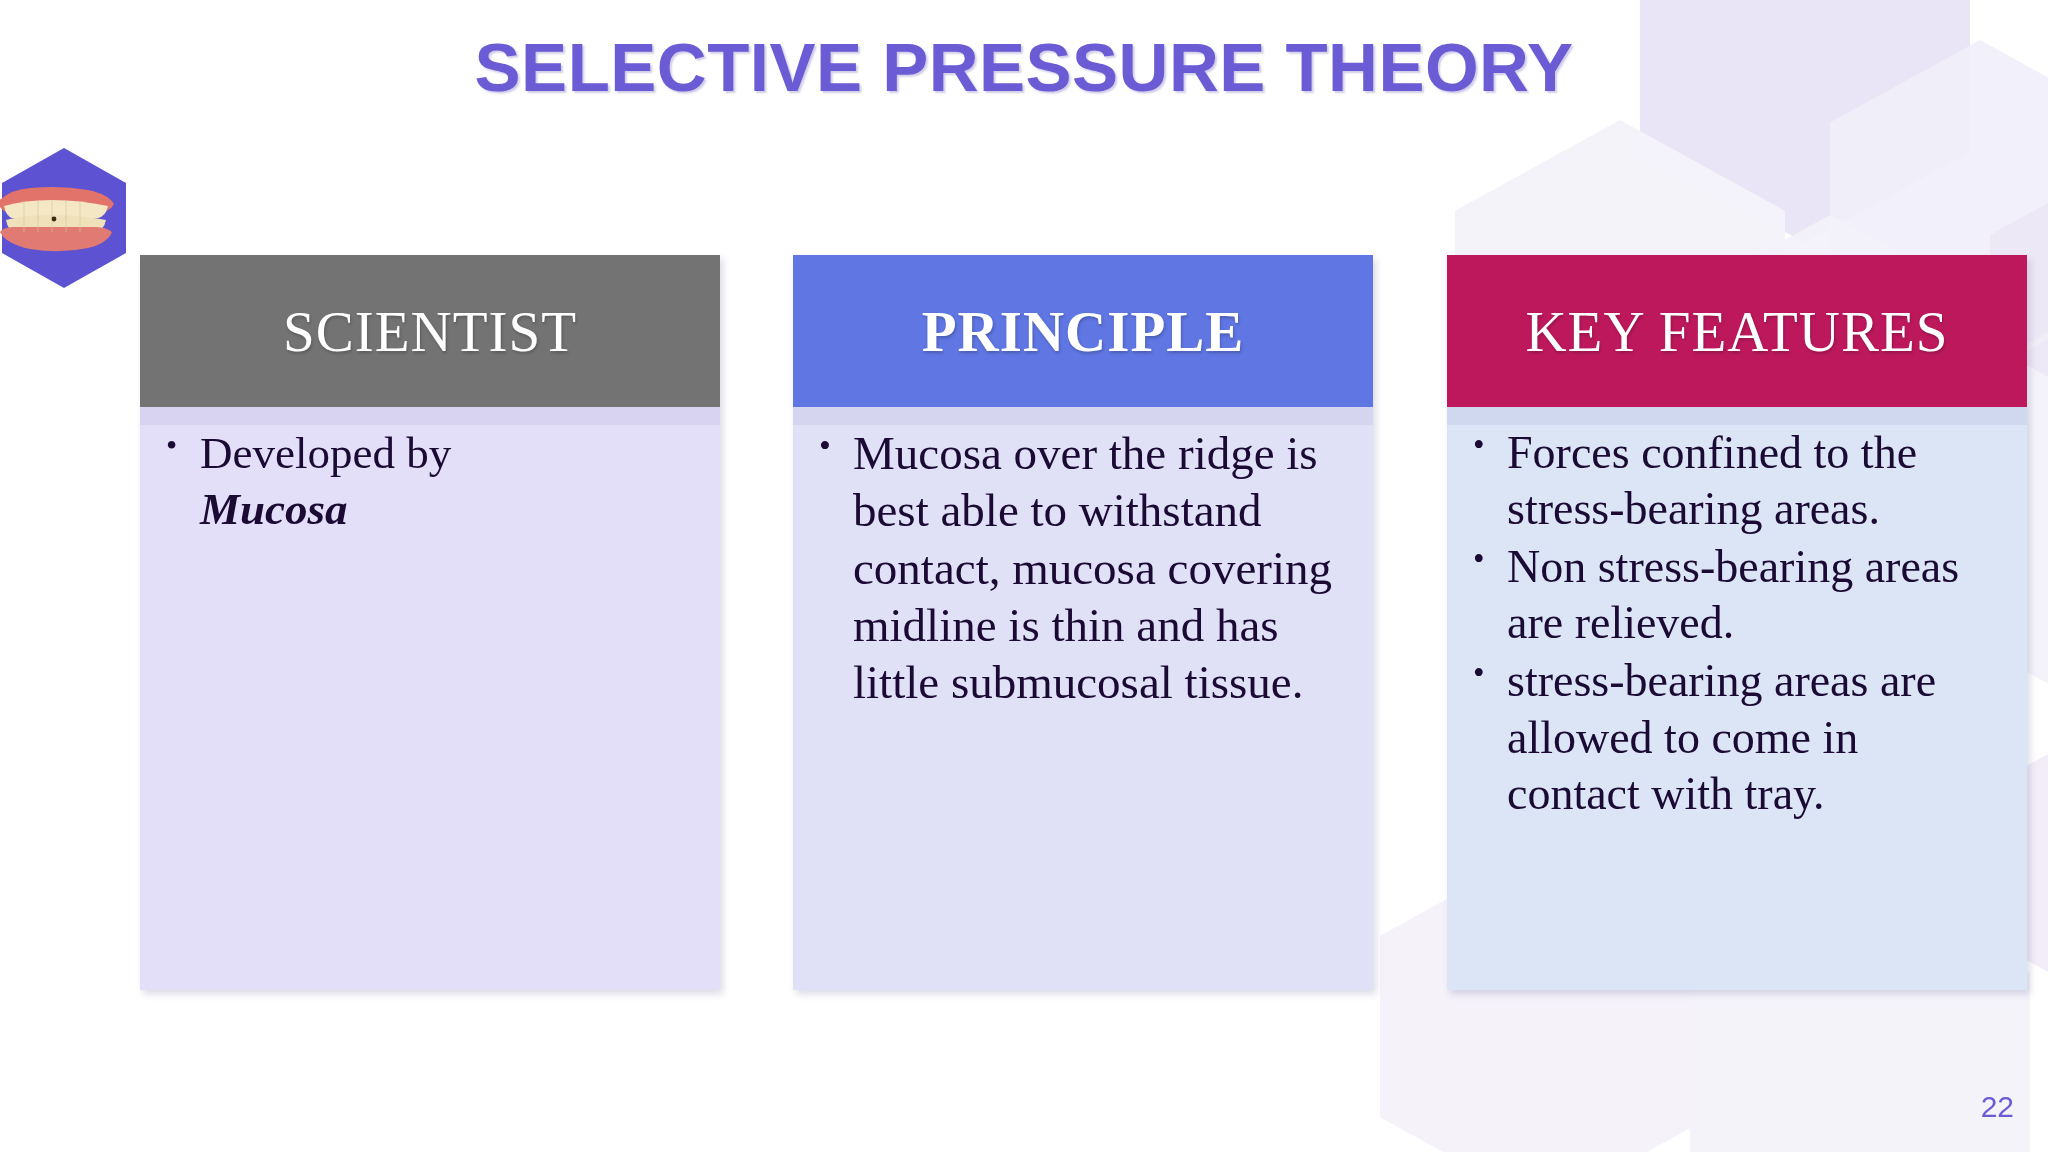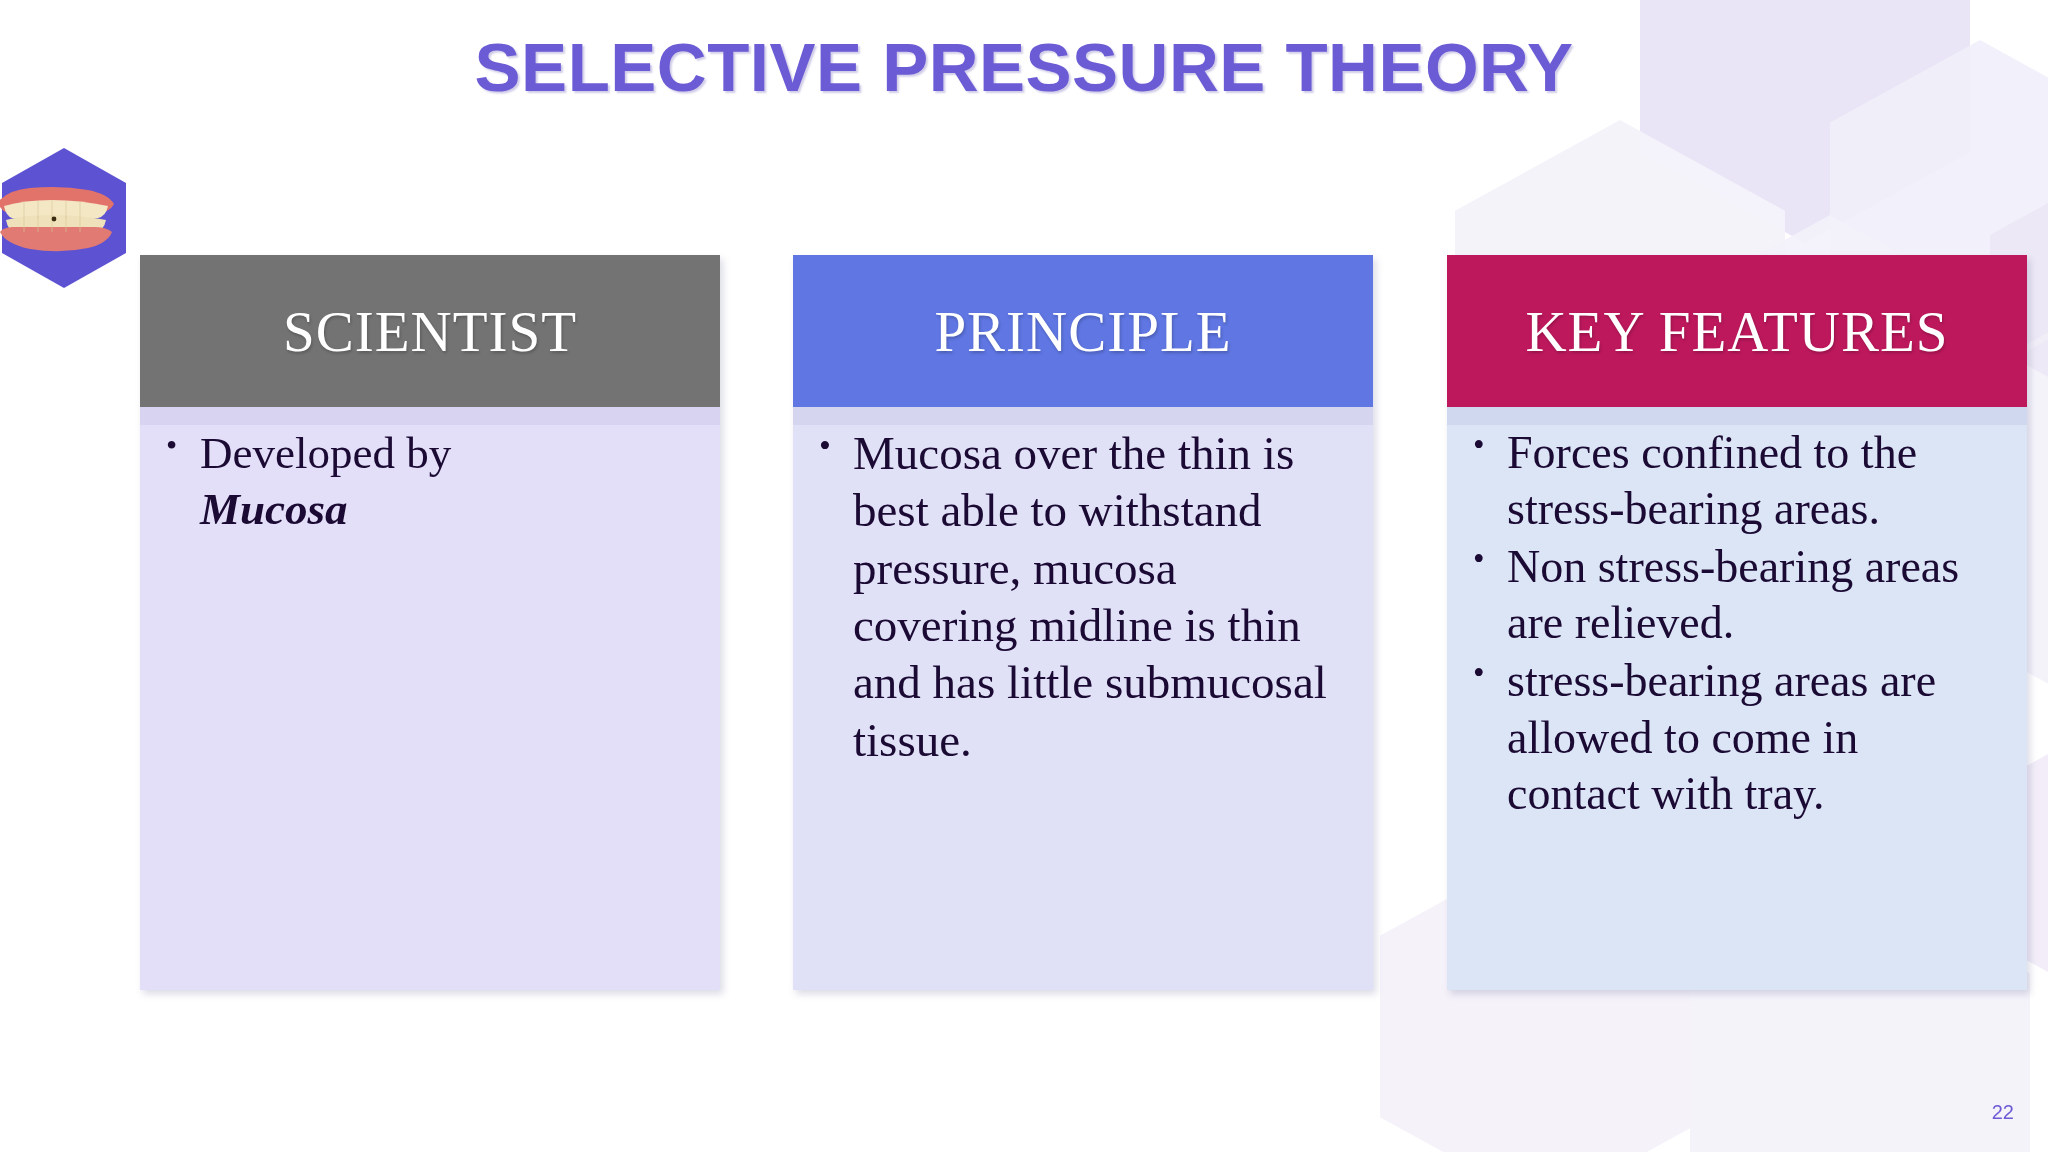--- a/index.html
+++ b/index.html
@@ -159,21 +159,21 @@
   .c2 .bullet-dot { font-size: 33px; }
   .c2 .bullets li { margin-bottom: 2px; }
 
   
   #page-number {
     position: absolute;
     right: 34px;
     bottom: 28px;
     z-index: 7;
     font-family: "Liberation Sans", sans-serif;
-    font-size: 20px;
+    font-size: 30px;
     color: #6b5bd4;
   }
 </style>
 </head>
 <body style="background: rgb(255, 255, 255);">
 
 <div id="bg-deco">
     <div class="hexdeco" style="left: 1640px; top: -120px; width: 330px; height: 363px; background: rgb(230, 225, 245); opacity: 0.85;"></div>
     <div class="hexdeco" style="left: 1830px; top: 40px; width: 300px; height: 330px; background: rgb(241, 238, 250); opacity: 0.9;"></div>
     <div class="hexdeco" style="left: 1455px; top: 120px; width: 330px; height: 363px; background: rgb(244, 242, 250); opacity: 0.95;"></div>
@@ -229,28 +229,28 @@
           <span class="bullet-text">
             <span>Developed by</span>
             <span class="boucher">Mucosa</span>
           </span>
         </li>
       </ul>
     </div>
   </div>
 
   <div class="card c1">
-    <div class="card-header" style="background: rgb(95, 118, 227);">
+    <div class="card-header" style="background: rgb(95, 118, 227); font-weight: bold;">
       <span class="card-header-text">PRINCIPLE</span>
     </div>
     <div class="card-body" style="background: rgb(224, 225, 247);">
       <ul class="bullets">
         <li>
           <span class="bullet-dot">•</span>
-          <span class="bullet-text">Mucosa over the thin is best able to withstand pressure, mucosa covering midline is thin and has little submucosal tissue.</span>
+          <span class="bullet-text">Mucosa over the ridge is best able to withstand contact, mucosa covering midline is thin and has little submucosal tissue.</span>
         </li>
       </ul>
     </div>
   </div>
 
   <div class="card c2">
     <div class="card-header" style="background: #be185d;">
       <span class="card-header-text">KEY FEATURES</span>
     </div>
     <div class="card-body" style="background: rgb(219, 229, 246);">

